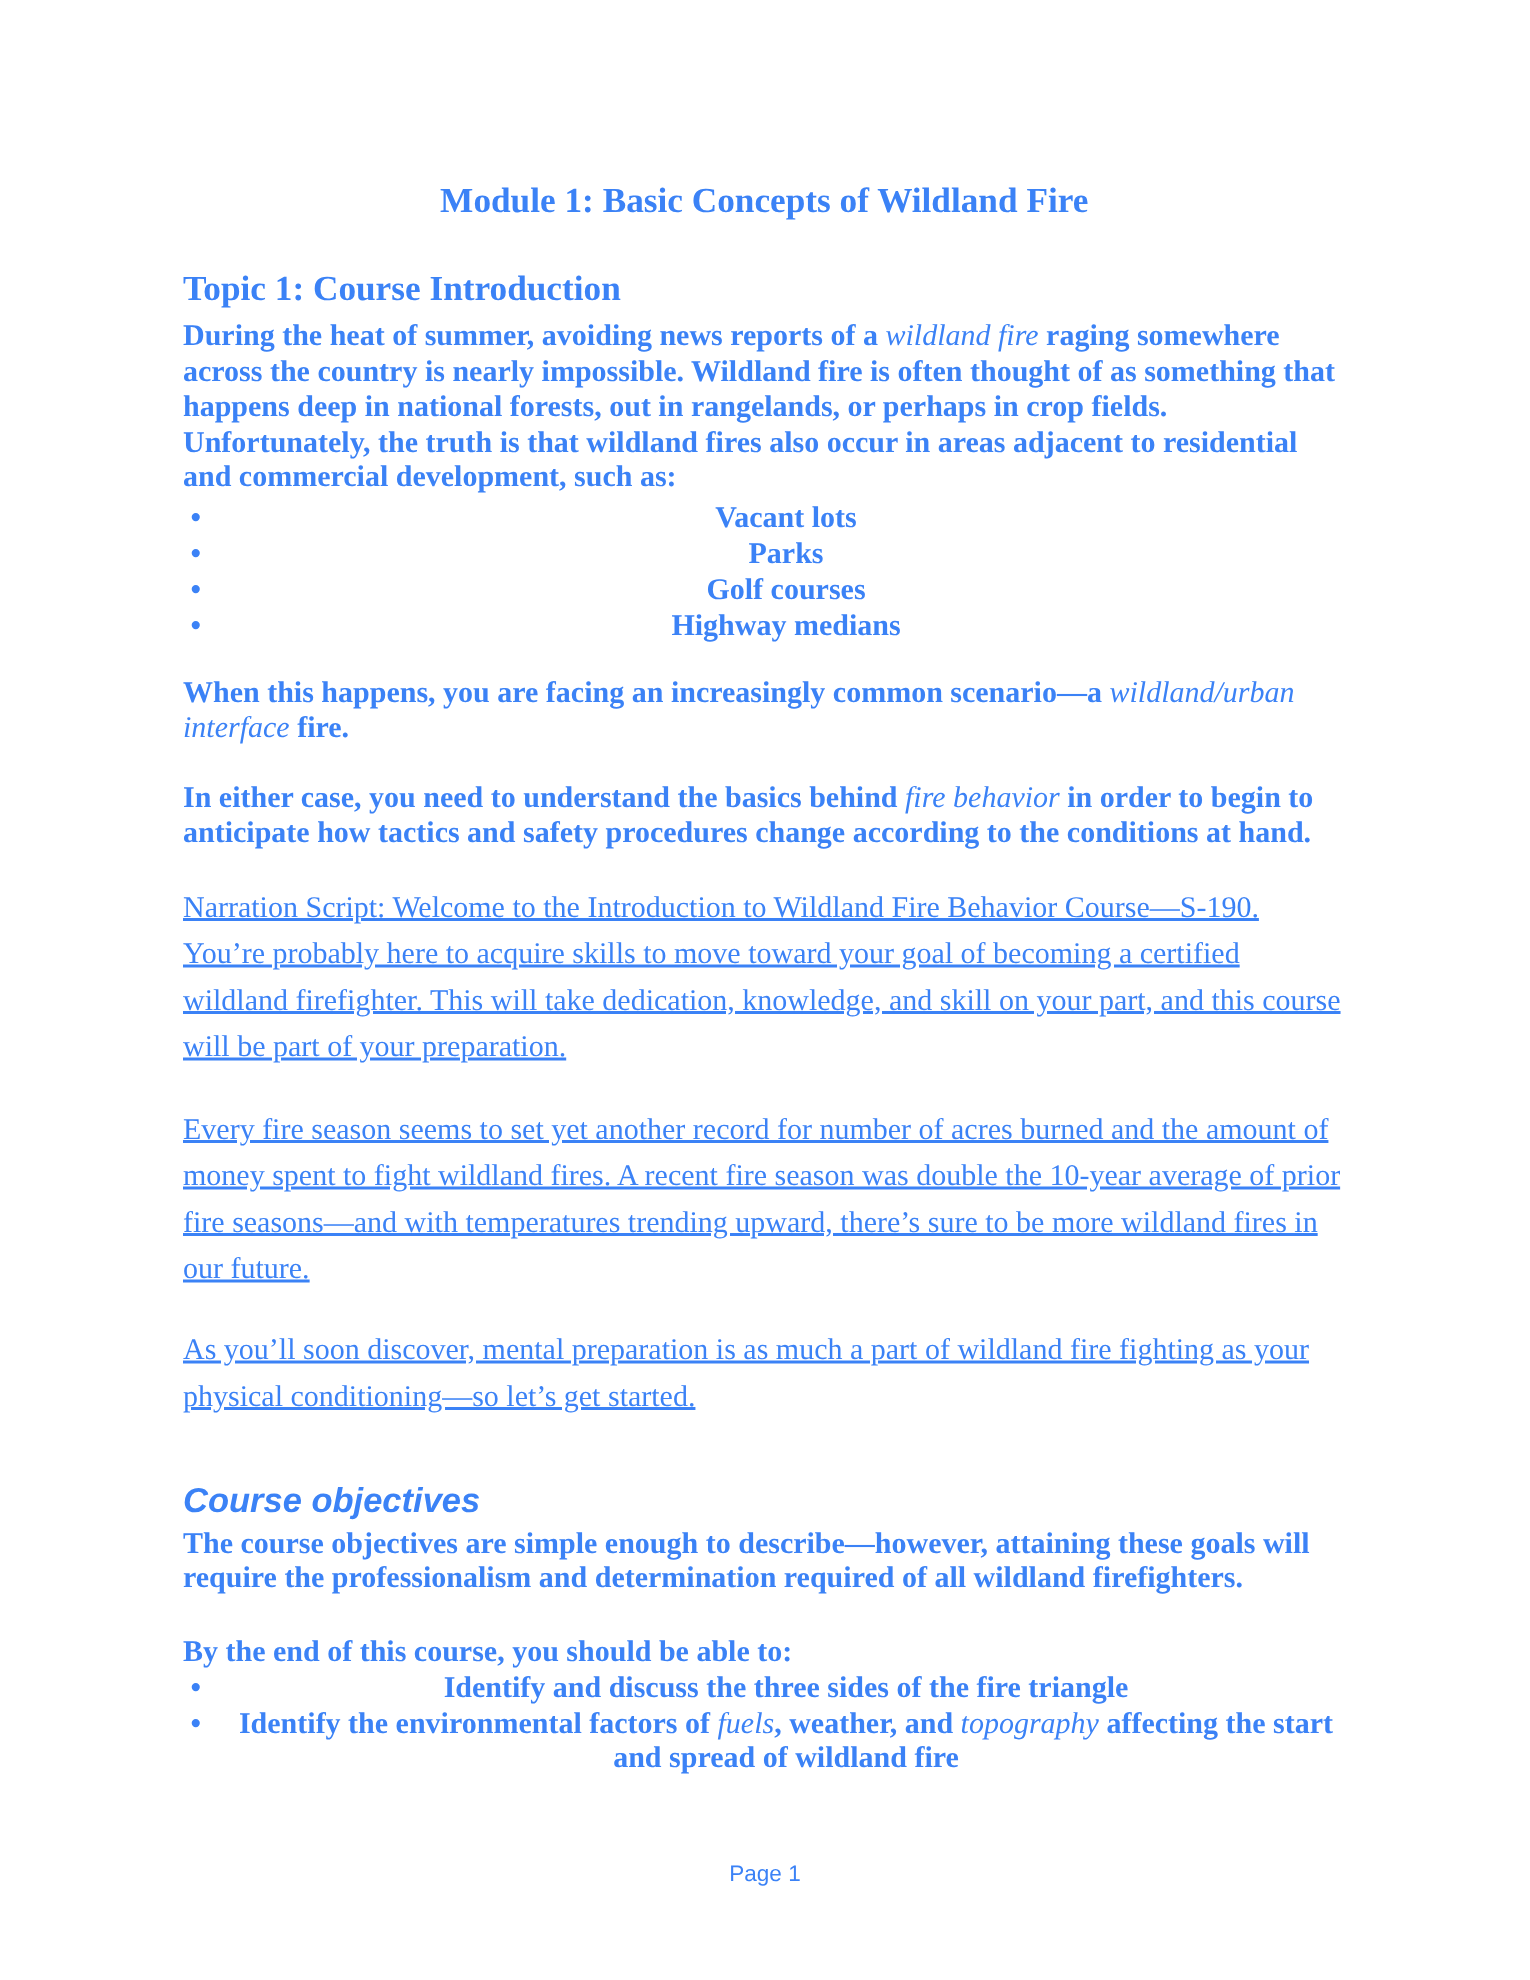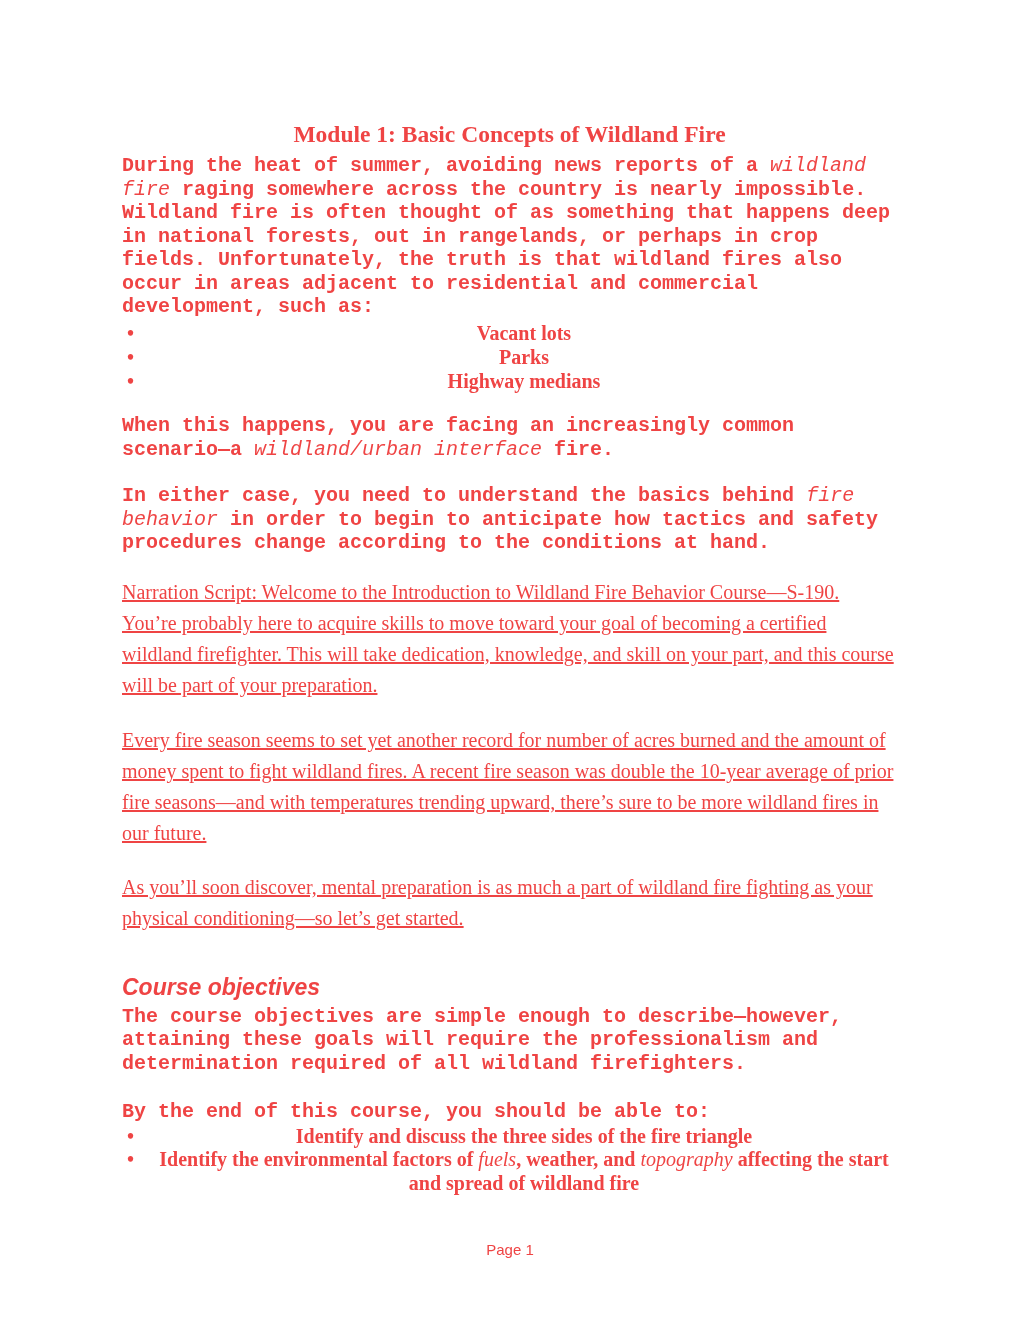--- a/index.html
+++ b/index.html
@@ -1,21 +1,21 @@
 <!DOCTYPE html>
 <html><head>
 <meta charset="utf-8">
 <style>
   html, body { margin: 0; padding: 0; background: #ffffff; }
   .page {
     position: relative;
     width: 1020px;
     height: 1320px;
     background: #ffffff;
-    color: #ef4444;
+    color: #3b82f6;
     font-family: "Liberation Serif", "DejaVu Serif", serif;
     overflow: hidden;
   }
   .content {
     padding: 121px 123px 0 122px;
   }
   p, h1, h2, ul { margin: 0; padding: 0; }
 
   .doc-title {
     font-size: 23.5px;
@@ -36,21 +36,20 @@
     font-weight: bold;
     font-style: italic;
   }
   .h1gap { margin-top: 36px; }
   .h2gap { margin-top: 40px; }
 
   .body-p {
     font-size: 20px;
     line-height: 23.5px;
     font-weight: bold;
-    font-family: Liberation Mono, monospace;
   }
   .em {
     font-style: italic;
     font-weight: normal;
   }
   .narr {
     font-size: 20px;
     line-height: 31px;
     font-weight: normal;
     text-decoration: underline;
@@ -98,27 +97,29 @@
   }
 </style>
 </head>
 <body>
 
 <div class="page">
   <div class="content">
 
     <p class="doc-title">Module 1: Basic Concepts of Wildland Fire</p>
 
+    <p class="topic">Topic 1: Course Introduction</p>
 
 
     <p class="body-p p-intro"><span>During the heat of summer, avoiding news reports of a </span><span class="em">wildland fire</span><span> raging somewhere across the country is nearly impossible. Wildland fire is often thought of as something that happens deep in national forests, out in rangelands, or perhaps in crop fields. Unfortunately, the truth is that wildland fires also occur in areas adjacent to residential and commercial development, such as:</span></p>
 
     <ul class="bullets">
       <li>Vacant lots</li>
       <li>Parks</li>
+      <li>Golf courses</li>
       <li>Highway medians</li>
     </ul>
 
     <p class="body-p gap1"><span>When this happens, you are facing an increasingly common scenario—a </span><span class="em">wildland/urban interface</span><span> fire.</span></p>
 
     <p class="body-p gap2"><span>In either case, you need to understand the basics behind </span><span class="em">fire behavior</span><span> in order to begin to anticipate how tactics and safety procedures change according to the conditions at hand.</span></p>
 
     <p class="narr gap3">Narration Script: Welcome to the Introduction to Wildland Fire Behavior Course—S-190. You’re probably here to acquire skills to move toward your goal of becoming a certified wildland firefighter. This will take dedication, knowledge, and skill on your part, and this course will be part of your preparation.</p>
 
     <p class="narr gap4">Every fire season seems to set yet another record for number of acres burned and the amount of money spent to fight wildland fires. A recent fire season was double the 10-year average of prior fire seasons—and with temperatures trending upward, there’s sure to be more wildland fires in our future.</p>

